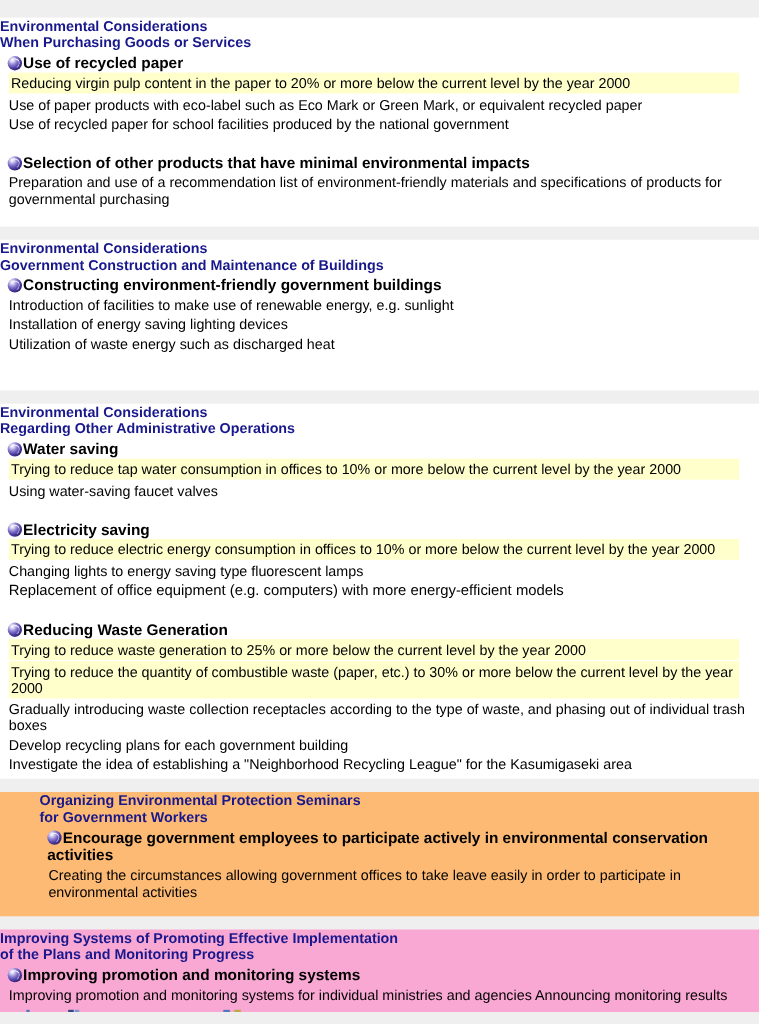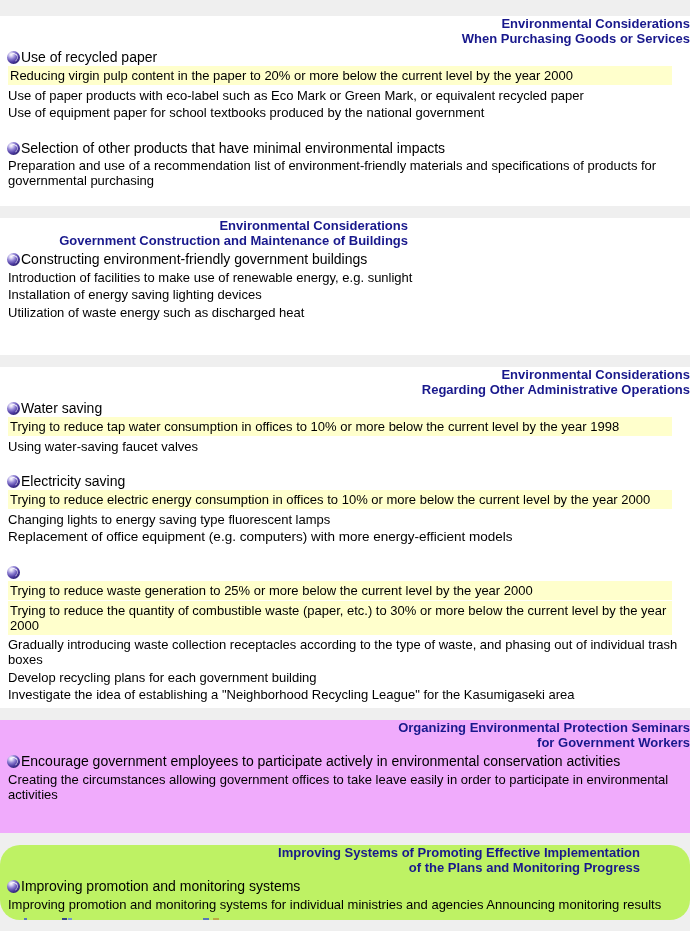--- a/index.html
+++ b/index.html
@@ -29,25 +29,25 @@
   .sec-1 { min-height: 137px; }
   .sec-2 { min-height: 341px; }
   .sec-3 { min-height: 113px; }
   .sec-4 { min-height: 75px; margin-bottom: 0; }
 
   .sec-title {
     color: var(--navy, #18188c);
     font-weight: bold;
     font-size: 13px;
     line-height: 15px;
-    text-align: right;
+    text-align: left;
     margin: 4px 0 3px 0;
   }
   .icon-head {
-    font-weight: normal;
+    font-weight: bold;
     font-size: 14px;
     line-height: 16px;
     margin: 3px 8px 1px 7px;
   }
   .ball-icon {
     display: inline-block;
     width: 13px;
     height: 13px;
     border-radius: 50%;
     vertical-align: -2px;
@@ -90,65 +90,65 @@
 
 <div id="page">
     <div class="section sec-0" style="background: rgb(255, 255, 255);">
       <div class="sec-title">
         <div>Environmental Considerations</div>
         <div>When Purchasing Goods or Services</div>
       </div>
       <div class="icon-head"><span class="ball-icon"></span><span>Use of recycled paper</span></div>
       <div class="hl">Reducing virgin pulp content in the paper to 20% or more below the current level by the year 2000</div>
       <div class="line">Use of paper products with eco-label such as Eco Mark or Green Mark, or equivalent recycled paper</div>
-      <div class="line">Use of equipment paper for school textbooks produced by the national government</div>
+      <div class="line">Use of recycled paper for school facilities produced by the national government</div>
       <div class="spacer"></div>
       <div class="icon-head"><span class="ball-icon"></span><span>Selection of other products that have minimal environmental impacts</span></div>
       <div class="line">Preparation and use of a recommendation list of environment-friendly materials and specifications of products for governmental purchasing</div>
     </div>
     <div class="section sec-1" style="background: rgb(255, 255, 255);">
       <div class="sec-title" style="width: 408px;">
         <div>Environmental Considerations</div>
         <div>Government Construction and Maintenance of Buildings</div>
       </div>
       <div class="icon-head"><span class="ball-icon"></span><span>Constructing environment-friendly government buildings</span></div>
       <div class="line">Introduction of facilities to make use of renewable energy, e.g. sunlight</div>
       <div class="line">Installation of energy saving lighting devices</div>
       <div class="line">Utilization of waste energy such as discharged heat</div>
     </div>
     <div class="section sec-2" style="background: rgb(255, 255, 255);">
       <div class="sec-title">
         <div>Environmental Considerations</div>
         <div>Regarding Other Administrative Operations</div>
       </div>
       <div class="icon-head"><span class="ball-icon"></span><span>Water saving</span></div>
-      <div class="hl">Trying to reduce tap water consumption in offices to 10% or more below the current level by the year 1998</div>
+      <div class="hl">Trying to reduce tap water consumption in offices to 10% or more below the current level by the year 2000</div>
       <div class="line">Using water-saving faucet valves</div>
       <div class="spacer"></div>
       <div class="icon-head"><span class="ball-icon"></span><span>Electricity saving</span></div>
       <div class="hl">Trying to reduce electric energy consumption in offices to 10% or more below the current level by the year 2000</div>
       <div class="line">Changing lights to energy saving type fluorescent lamps</div>
       <div class="line bold">Replacement of office equipment (e.g. computers) with more energy-efficient models</div>
       <div class="spacer"></div>
-      <div class="icon-head"><span class="ball-icon"></span></div>
+      <div class="icon-head"><span class="ball-icon"></span><span>Reducing Waste Generation</span></div>
       <div class="hl">Trying to reduce waste generation to 25% or more below the current level by the year 2000</div>
       <div class="hl">Trying to reduce the quantity of combustible waste (paper, etc.) to 30% or more below the current level by the year 2000</div>
       <div class="line">Gradually introducing waste collection receptacles according to the type of waste, and phasing out of individual trash boxes</div>
       <div class="line">Develop recycling plans for each government building</div>
       <div class="line">Investigate the idea of establishing a "Neighborhood Recycling League" for the Kasumigaseki area</div>
     </div>
-    <div class="section sec-3" style="background: #f0abfc;">
+    <div class="section sec-3" style="background: #fdba74; padding-left: 36px;">
       <div class="sec-title">
         <div>Organizing Environmental Protection Seminars</div>
         <div>for Government Workers</div>
       </div>
       <div class="icon-head"><span class="ball-icon"></span><span>Encourage government employees to participate actively in environmental conservation activities</span></div>
       <div class="line">Creating the circumstances allowing government offices to take leave easily in order to participate in environmental activities</div>
     </div>
-    <div class="section sec-4" style="background: #bef264; border-radius: 20px;">
+    <div class="section sec-4" style="background: #f9a8d4;">
       <div class="sec-title" style="width: 640px;">
         <div>Improving Systems of Promoting Effective Implementation</div>
         <div>of the Plans and Monitoring Progress</div>
       </div>
       <div class="icon-head"><span class="ball-icon"></span><span>Improving promotion and monitoring systems</span></div>
       <div class="line">Improving promotion and monitoring systems for individual ministries and agencies Announcing monitoring results</div>
       <div class="frag" style="left: 24px; width: 3px; background: rgb(85, 119, 187);"></div>
       <div class="frag" style="left: 62px; width: 5px; background: rgb(51, 68, 136);"></div>
       <div class="frag" style="left: 68px; width: 4px; background: rgb(119, 153, 204);"></div>
       <div class="frag" style="left: 203px; width: 6px; background: rgb(85, 119, 187);"></div>

